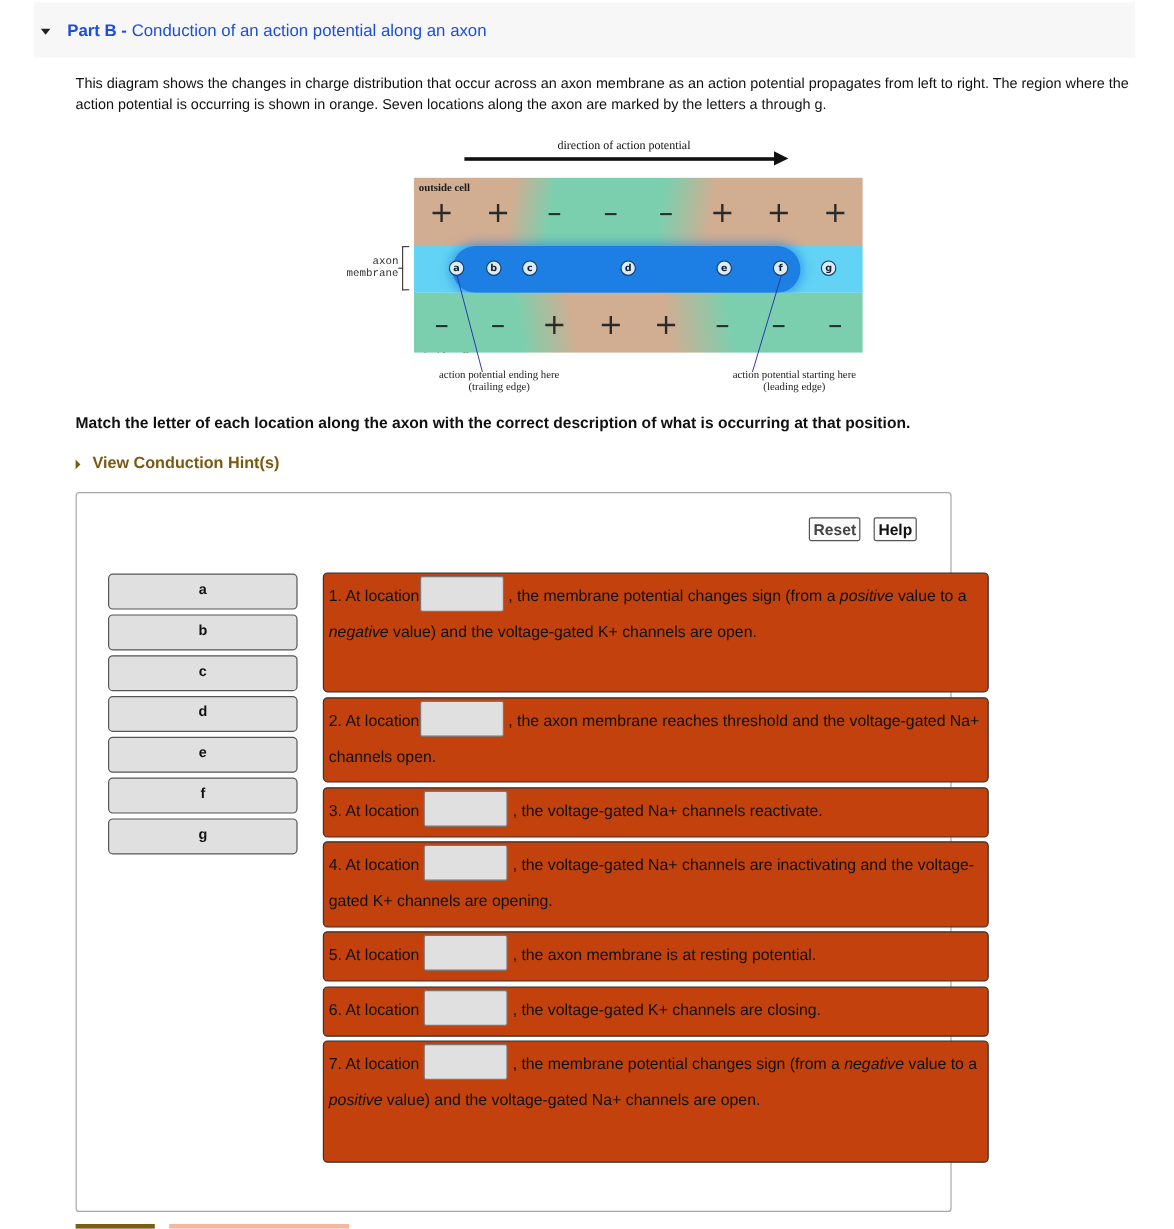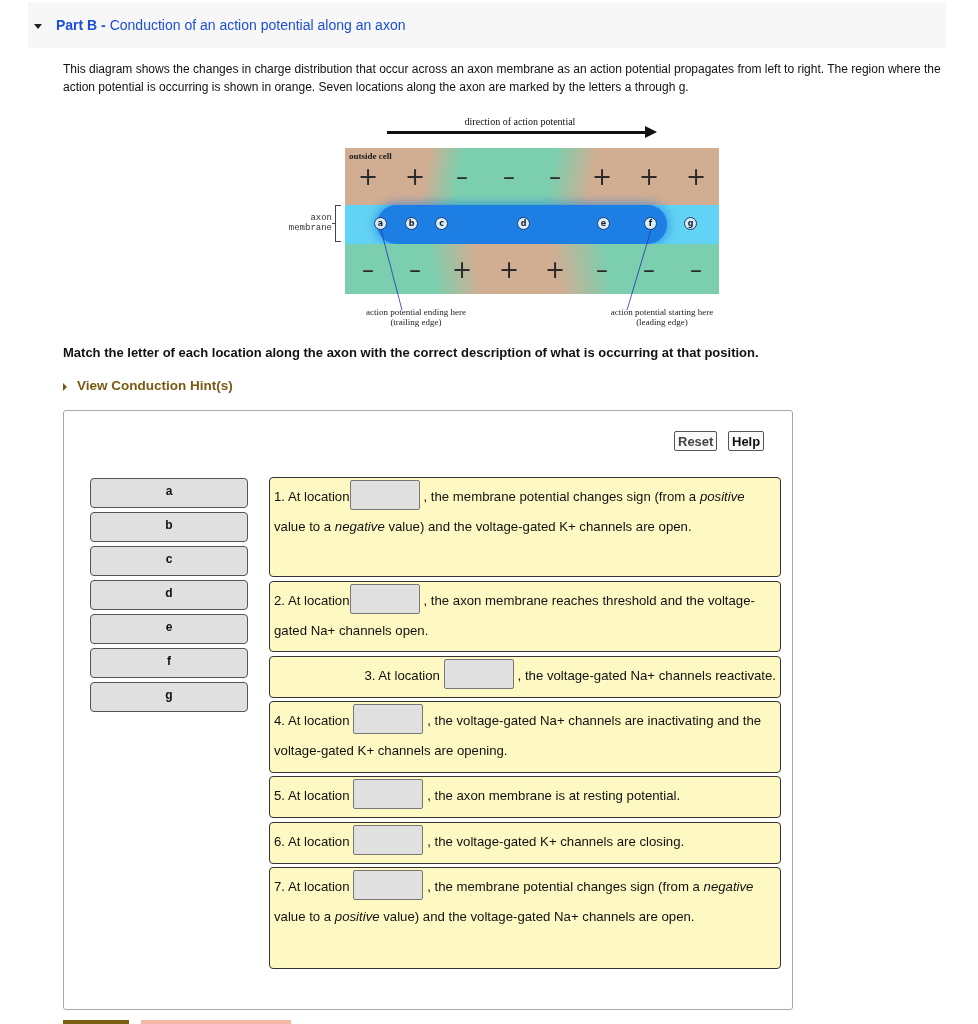--- a/index.html
+++ b/index.html
@@ -62,21 +62,21 @@
     border: 1px solid #a8a8a8; border-radius: 3px; background: #fff; }
   .ws-btn { position: absolute; top: 20px; height: 20px; border: 1px solid #555; border-radius: 2px;
     background: #fafafa; font-size: 13px; font-weight: bold; color: #444; padding: 0 3px; line-height: 17px; cursor: pointer; }
   .ws-btn.reset { left: 610px; }
   .ws-btn.help { left: 664px; color: #111; }
 
   .tile { position: absolute; left: 26px; width: 158px; height: 30px;
     border: 1px solid #555; border-radius: 4px; background: #e0e0e0;
     text-align: center; font-size: 12px; font-weight: bold; color: #111; line-height: 25px; cursor: grab; }
 
-  .stmt { position: absolute; left: 205px; width: 512px; border: 1px solid #333; border-radius: 4px; background: #fef9c3;
+  .stmt { position: absolute; left: 205px; width: 555px; border: 1px solid #333; border-radius: 4px; background: #c2410c;
     padding: 4px 4px 0 4px; font-size: 13.2px; line-height: 30px; color: #111; }
   .stmt .drop { display: inline-block; vertical-align: middle; width: 70px; height: 30px;
     background: #e0e0e0; border: 1px solid #777; border-radius: 2px; margin: -5px 4px 0 0; }
   .stmt .drop.tight { margin-left: 0; }
   .stmt i { font-style: italic; }
 
   .bottom-btn { position: absolute; top: 1020px; height: 4px; }
   .bottom-btn.submit { left: 63px; width: 66px; background: #7a5e12; }
   .bottom-btn.request { left: 141px; width: 150px; background: #f5b7a1; }
 </style>
@@ -173,21 +173,21 @@
   <div class="tile" style="top:271px;">g</div>
 
   <div class="stmt" style="top:66px;height:100px;">
     <span>1. At location</span><span class="drop tight"></span><span>, the membrane potential changes sign (from a </span><i>positive</i><span> value to a </span><i>negative</i><span> value) and the voltage-gated K+ channels are open.</span>
   </div>
 
   <div class="stmt" style="top:170px;height:71px;">
     <span>2. At location</span><span class="drop tight"></span><span>, the axon membrane reaches threshold and the voltage-gated Na+ channels open.</span>
   </div>
 
-  <div class="stmt" style="top:245px;height:42px;text-align:right;">
+  <div class="stmt" style="top:245px;height:42px;">
     <span>3. At location</span> <span class="drop"></span><span>, the voltage-gated Na+ channels reactivate.</span>
   </div>
 
   <div class="stmt" style="top:290px;height:72px;">
     <span>4. At location</span> <span class="drop"></span><span>, the voltage-gated Na+ channels are inactivating and the voltage-gated K+ channels are opening.</span>
   </div>
 
   <div class="stmt" style="top:365px;height:42px;">
     <span>5. At location</span> <span class="drop"></span><span>, the axon membrane is at resting potential.</span>
   </div>

